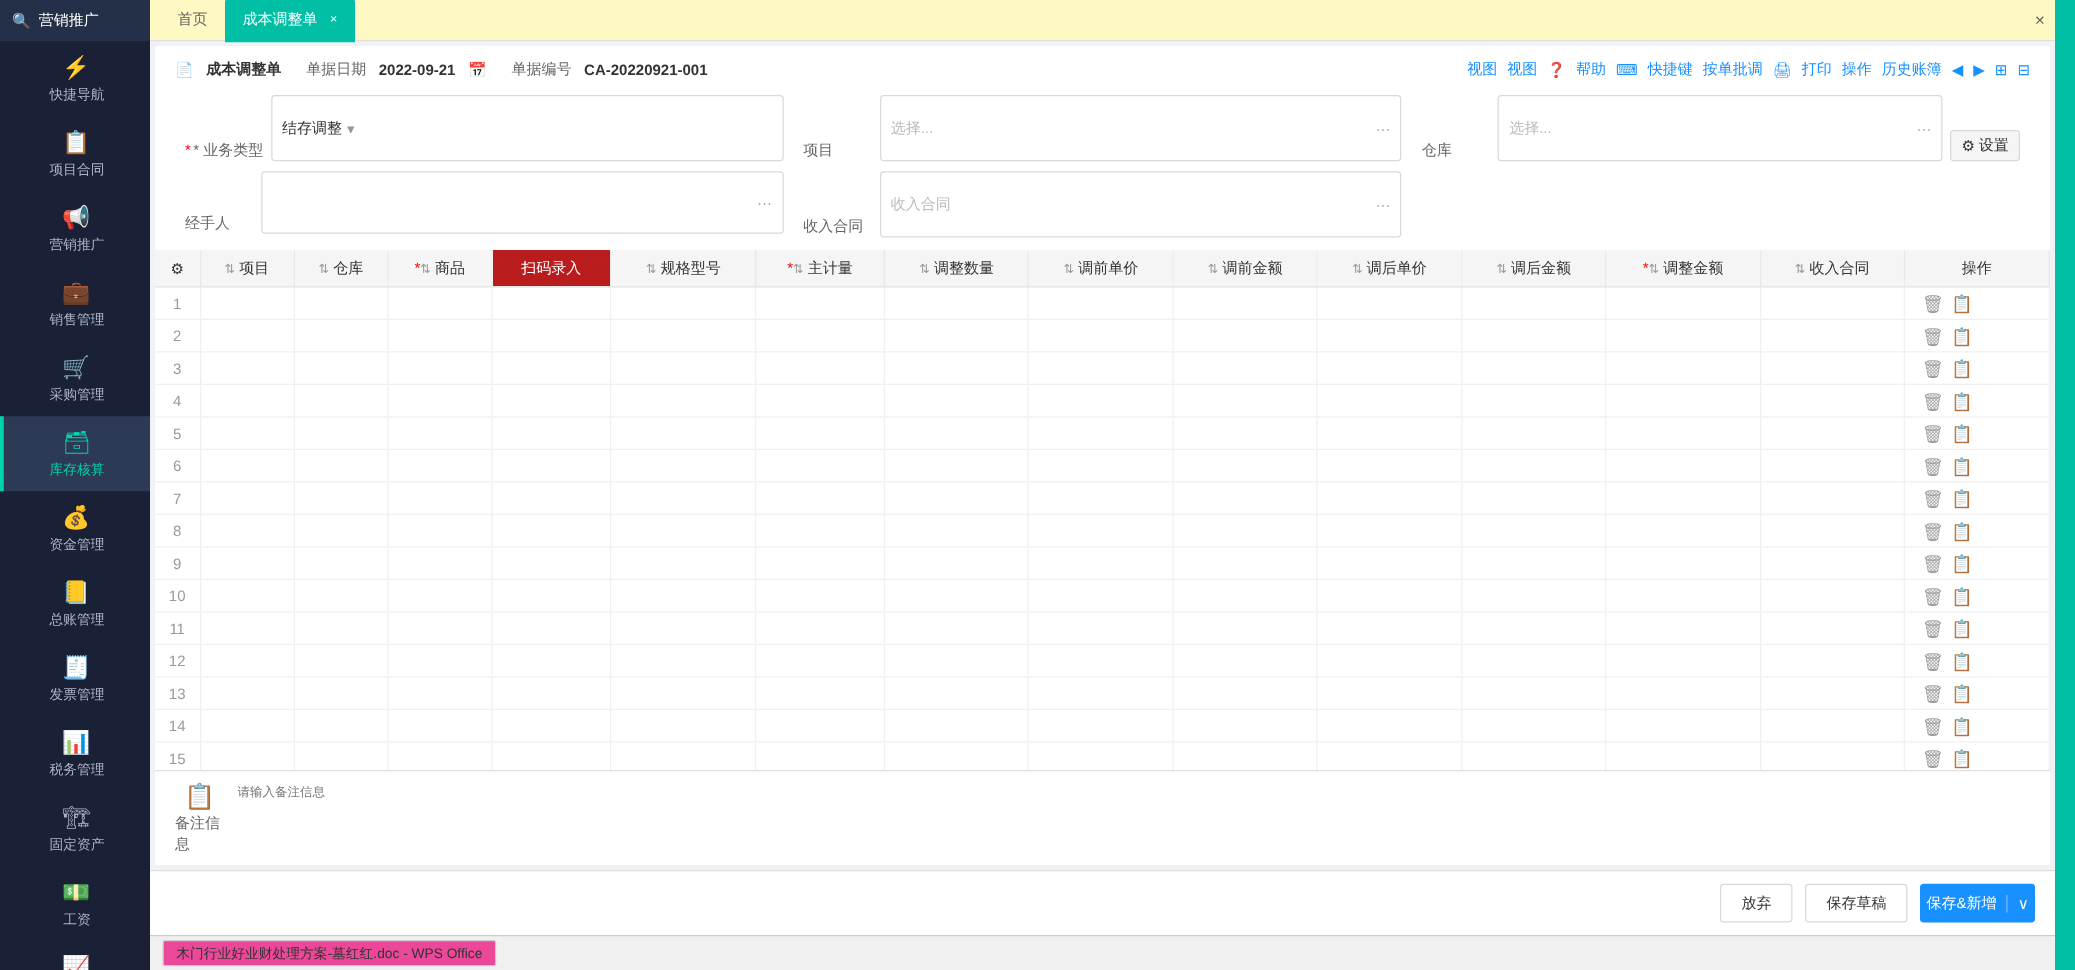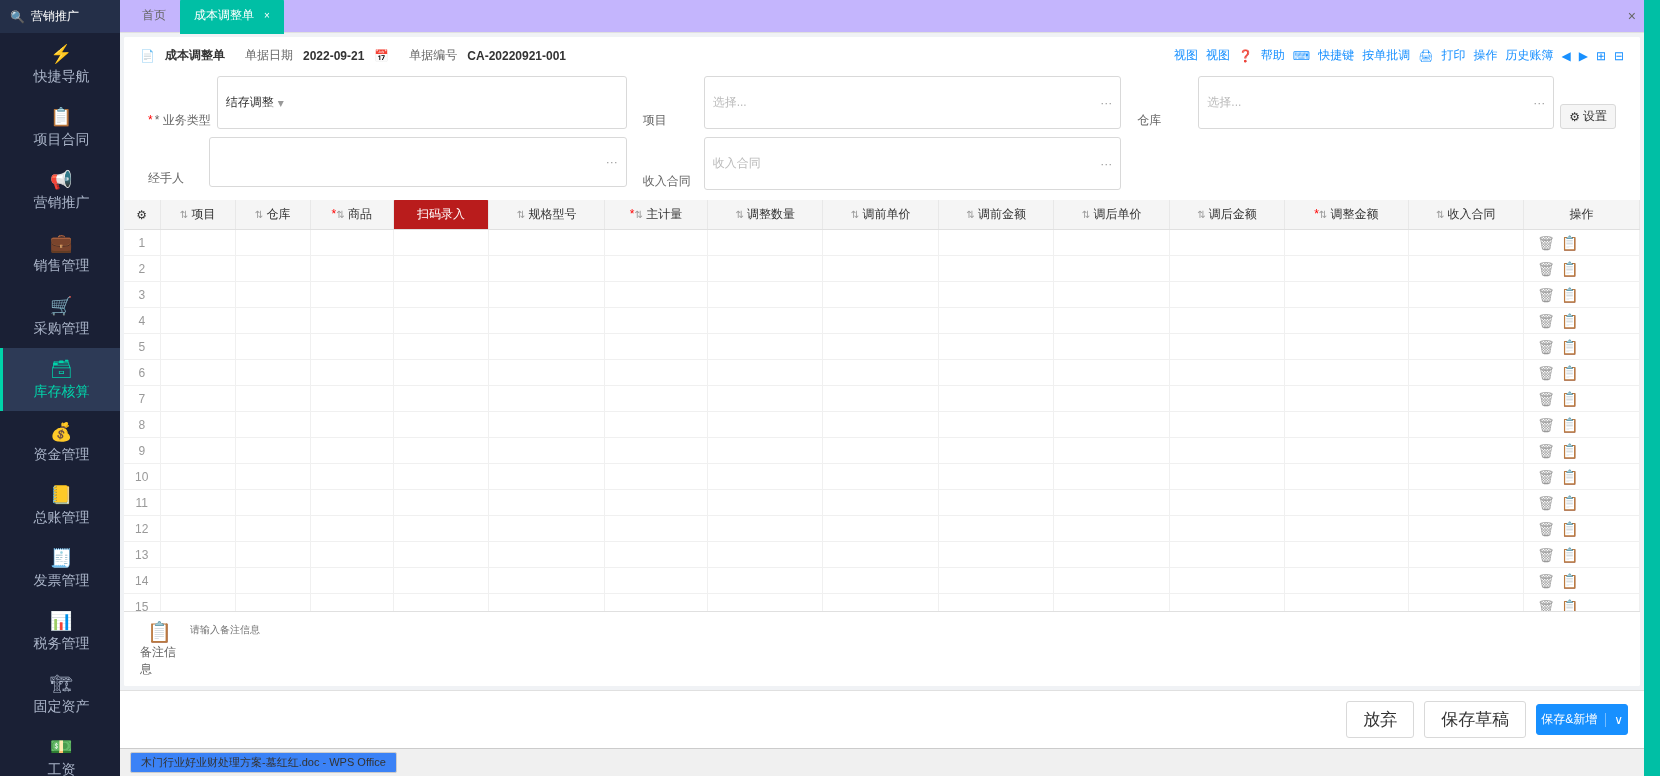--- a/index.html
+++ b/index.html
@@ -29,34 +29,34 @@
       flex-direction: column;
       align-items: center;
       padding: 10px 4px;
       cursor: pointer;
       color: #aab4c8;
       border-left: 3px solid transparent;
       transition: all 0.2s;
     }
     .sidebar-item.active { background: #2d3a56; color: #00d4aa; border-left-color: #00d4aa; }
     .sidebar-item .icon { font-size: 18px; margin-bottom: 3px; }
-    .sidebar-item .label { font-size: 14px; text-align: center; }
+    .sidebar-item .label { font-size: 11px; text-align: center; }
 
     
     .main {
       flex: 1;
       display: flex;
       flex-direction: column;
       background: #f0f2f5;
       overflow: hidden;
     }
 
     
     .tab-bar {
-      background: #c4b5fd;
+      background: #fef9c3;
       display: flex;
       align-items: center;
       padding: 16px 8px;
       border-bottom: 1px solid #e0e0e0;
       height: 20px;
       flex-shrink: 0;
     }
     .tab {
       padding: 0 14px;
       height: 36px;
@@ -247,36 +247,36 @@
       background: #f0f0f0;
       border-top: 1px solid #ccc;
       padding: 4px 10px;
       display: flex;
       align-items: center;
       gap: 8px;
       height: 28px;
       flex-shrink: 0;
     }
     .taskbar-item {
-      background: #3b82f6;
+      background: #ec4899;
       border: 1px solid #ccc;
       border-radius: 2px;
       padding: 2px 10px;
       font-size: 11px;
       color: #333;
       cursor: pointer;
       text-align: right;
     }
 
     .btn {
       padding: 6px 16px;
       border-radius: 3px;
       border: 1px solid #d9d9d9;
       cursor: pointer;
-      font-size: 17px;
+      font-size: 12px;
     }
     .btn-default { background: #fff; color: #333; }
     .btn-secondary { background: #fff; color: #333; border-color: #d9d9d9; }
     .btn-primary-split {
       background: #1890ff;
       color: #fff;
       border: 1px solid #1890ff;
       border-radius: 3px;
       padding: 6px 4px;
       cursor: pointer;

